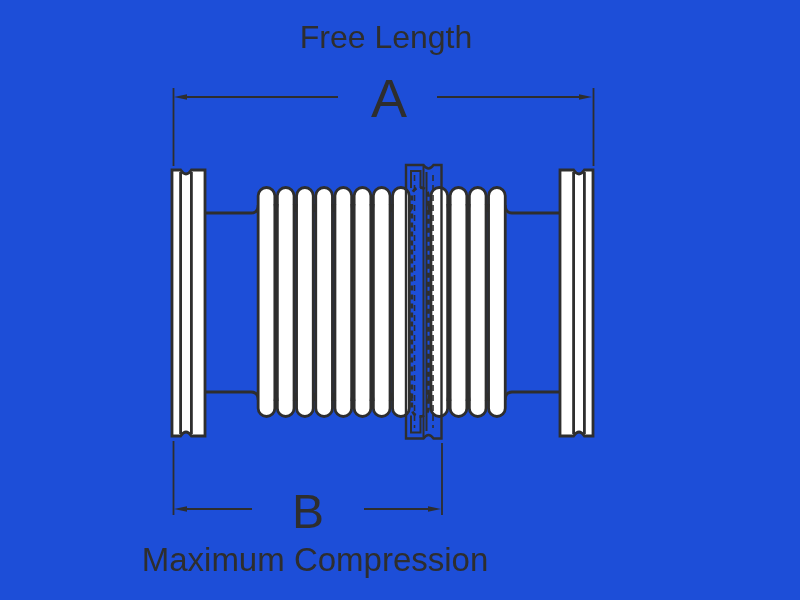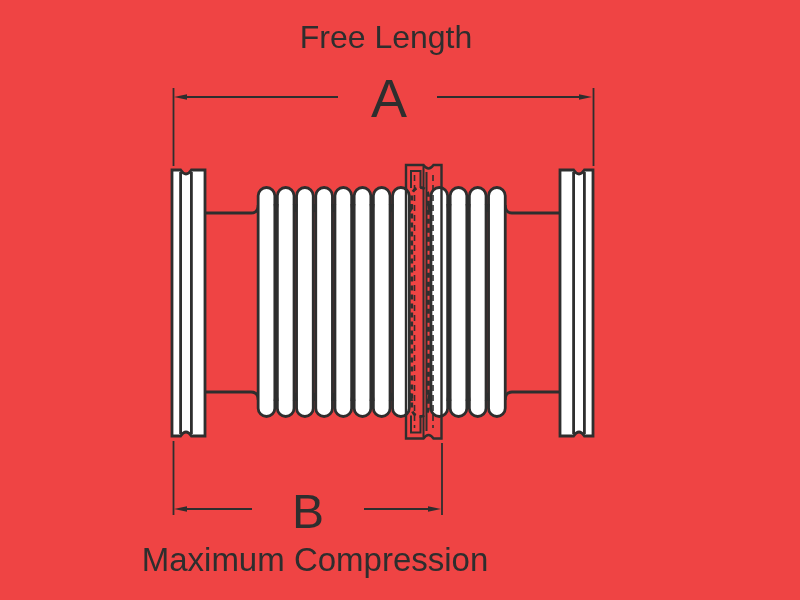--- a/index.html
+++ b/index.html
@@ -7,21 +7,21 @@
     padding: 0;
     background: #ffffff;
     width: 800px;
     height: 600px;
     overflow: hidden;
   }
   .stage {
     width: 800px;
     height: 600px;
     position: relative;
-    background: #ef4444;
+    background: #1d4ed8;
   }
   svg {
     display: block;
   }
   text {
     font-family: "Liberation Sans", "DejaVu Sans", sans-serif;
     fill: #2e2e2e;
   }
   .lbl-top    { font-size: 32px; }
   .lbl-dim-a  { font-size: 54px; }

